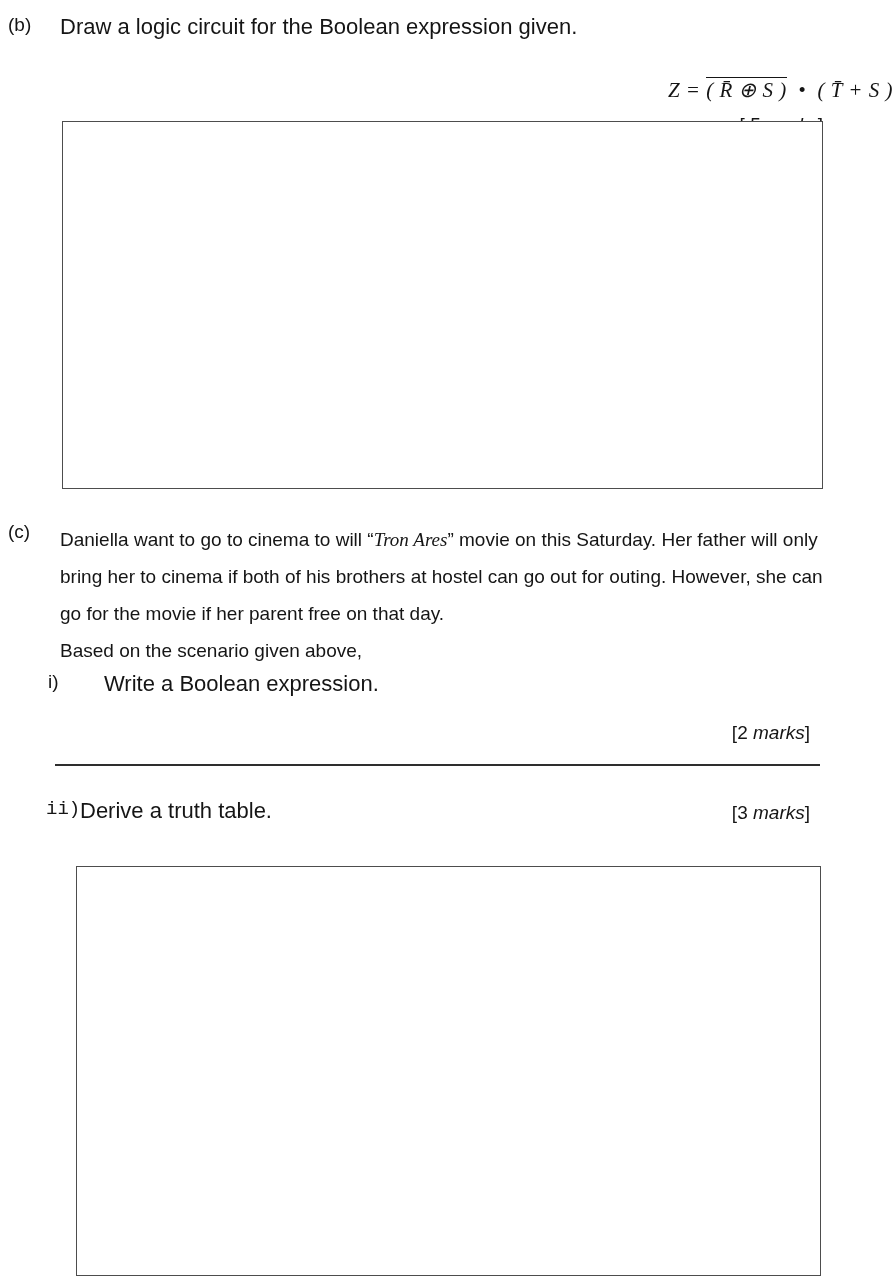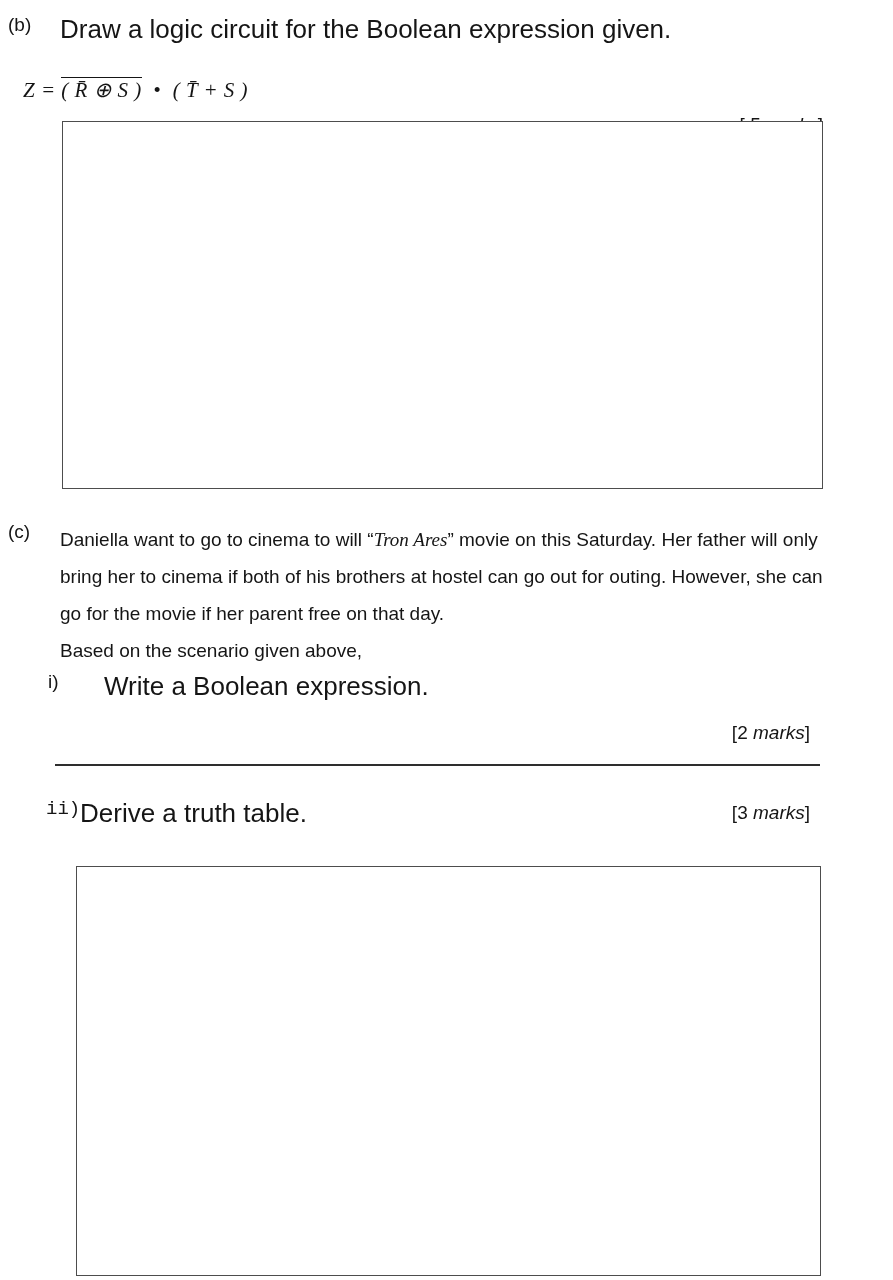--- a/index.html
+++ b/index.html
@@ -8,24 +8,24 @@
     width: 893px;
     height: 1280px;
     background: #ffffff;
     color: #151515;
     font-family: "Liberation Sans", sans-serif;
     font-size: 19px;
     overflow: hidden;
   }
   .abs { position: absolute; }
   .qlabel { font-size: 19px; }
-  .prompt { font-size: 26px; }
+  .prompt { font-size: 22px; }
   .formula {
     width: 100%;
-    text-align: left;
+    text-align: right;
     font-family: "Liberation Serif", serif;
     font-style: italic;
     font-size: 21px;
     letter-spacing: 0.5px;
     white-space: pre;
   }
   .formula .ovl {
     border-top: 1.5px solid #151515;
     padding-top: 1px;
     display: inline-block;

